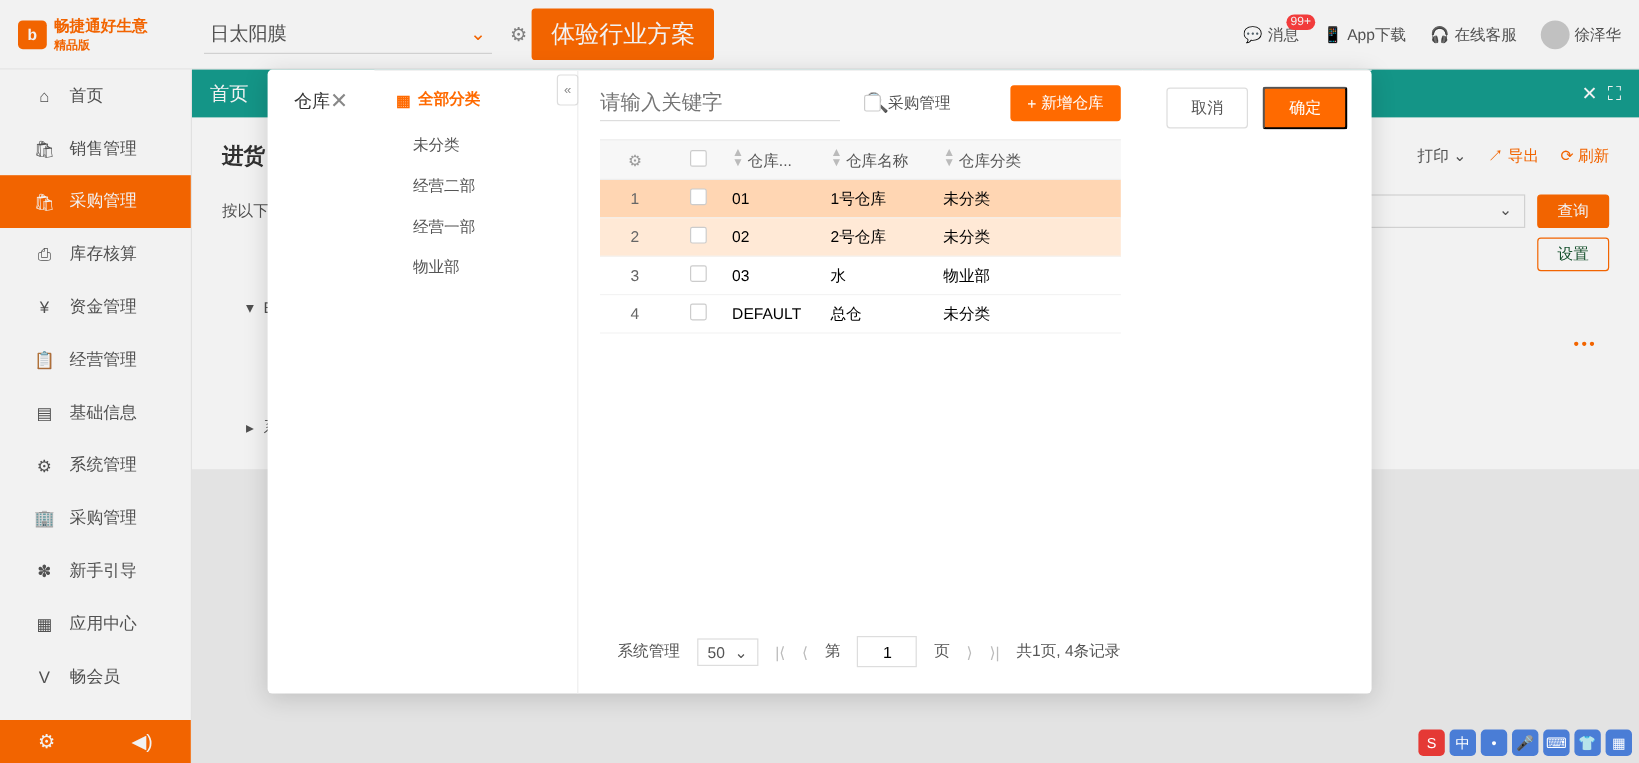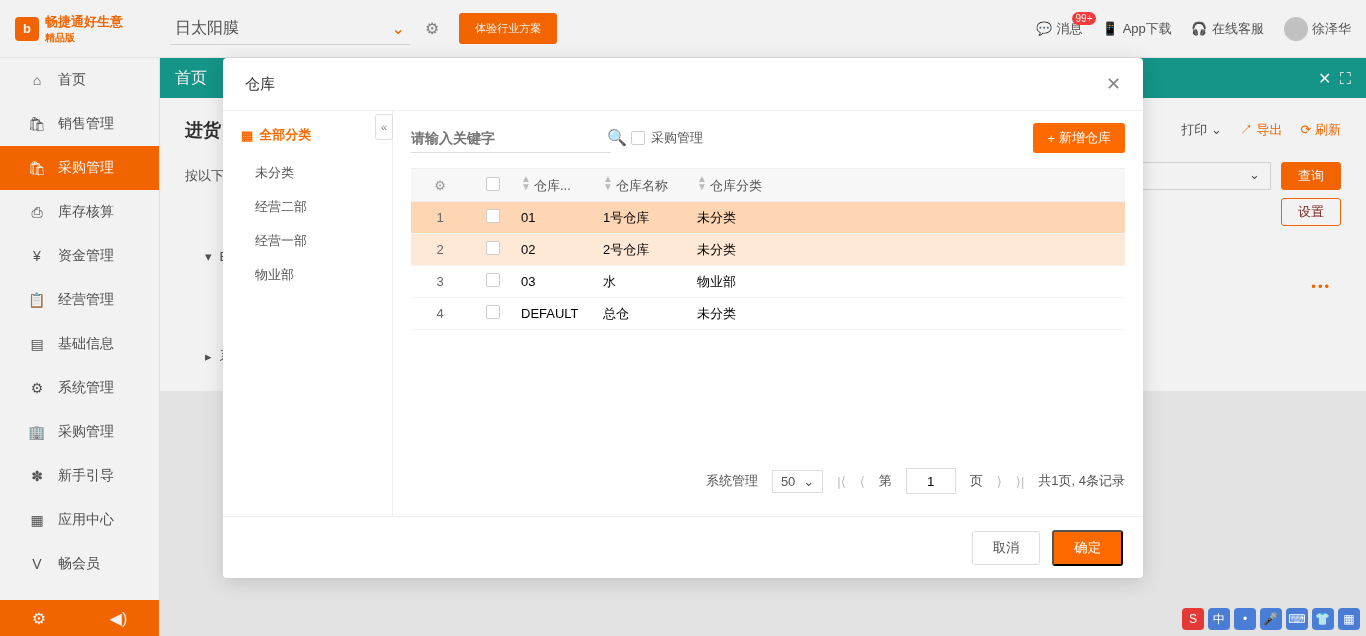--- a/index.html
+++ b/index.html
@@ -6,21 +6,21 @@
 body { background: #f5f5f5; width: 1366px; height: 636px; overflow: hidden; position: relative; }
 
 
 .top-header { height: 58px; background: #fff; display: flex; align-items: center; padding: 0 15px; border-bottom: 1px solid #eee; }
 .logo { color: #ff6a00; font-size: 13px; font-weight: bold; display: flex; align-items: center; width: 145px; }
 .logo-icon { width: 24px; height: 24px; background: #ff6a00; border-radius: 4px; margin-right: 6px; display:flex; align-items:center; justify-content:center; color:#fff; font-weight:bold; }
 .logo-sub { color: #ff6a00; font-size: 10px; display:block; }
 .org-select { margin-left: 10px; width: 240px; height: 32px; border-bottom: 1px solid #ddd; display: flex; align-items: center; justify-content: space-between; color: #555; padding: 0 5px; text-align: center; }
 .org-select .chev { color: #ff6a00; }
 .gear-top { margin-left: 15px; color: #888; }
-.exp-btn { margin-left: 20px; background: #ff6a00; color: #fff; padding: 8px 16px; border-radius: 3px; font-size: 11px; }
+.exp-btn { margin-left: 4px; background: #ff6a00; color: #fff; padding: 8px 16px; border-radius: 3px; font-size: 20px; }
 .top-right { margin-left: auto; display: flex; align-items: center; gap: 20px; color: #555; font-size: 13px; }
 .top-right .item { display: flex; align-items: center; gap: 4px; position: relative; }
 .badge99 { position: absolute; top: -8px; right: -14px; background: #ff4040; color: #fff; font-size: 10px; padding: 1px 4px; border-radius: 8px; }
 .avatar { width: 24px; height: 24px; background: #ccc; border-radius: 50%; }
 
 
 .sidebar { position: absolute; left: 0; top: 58px; width: 160px; bottom: 0; background: #fff; border-right: 1px solid #eee; }
 .sidebar-item { height: 44px; display: flex; align-items: center; padding-left: 28px; color: #555; font-size: 14px; gap: 12px; }
 .sidebar-item.active { background: #ff6a00; color: #fff; }
 .sidebar-bottom { position: absolute; bottom: 0; left: 0; right: 0; height: 36px; background: #ff6a00; display: flex; align-items: center; justify-content: space-around; color: #fff; }
@@ -30,43 +30,43 @@
 .main { position: absolute; left: 160px; top: 58px; right: 0; bottom: 0; background: #f0f0f0; }
 .tabs { height: 40px; background: #169e8f; display: flex; align-items: center; color: #fff; padding: 0 15px; justify-content: space-between; }
 .tabs-left { display:flex; gap: 20px; }
 .content-card { margin: 0; background: #fff; padding: 20px 25px; }
 .content-top { display: flex; justify-content: space-between; align-items: center; }
 .content-title { font-size: 18px; color: #333; font-weight: bold; }
 .right-actions { display: flex; align-items: center; gap: 18px; font-size: 13px; color: #555; }
 .right-actions .ex { color:#ff6a00; }
 .filter-row { margin-top: 20px; display:flex; align-items:center; justify-content:space-between; font-size:13px; color:#555;}
 .filter-right { display:flex; gap:10px; }
-.pill-btn { border:1px solid #ff6a00; color:#7f1d1d; padding:4px 16px; border-radius:3px; font-size:13px; }
+.pill-btn { border:1px solid #ff6a00; color:#14532d; padding:4px 16px; border-radius:3px; font-size:13px; }
 .pill-btn.fill { background:#ff6a00; color:#fff; }
 .tree { margin-top: 15px; font-size:13px; color:#555; }
 .tree-row { height:30px; display:flex; align-items:center; gap:8px; padding-left: 20px; }
 .tree-row.child { padding-left: 40px; }
 .dot-orange { width:16px; height:16px; background:#ff6a00; border-radius:50%; }
 .dots { color:#ff6a00; margin-left:auto; margin-right:10px; letter-spacing:2px; }
 .close-tab-icon { margin-left: 4px; }
 
 
 .overlay { position: absolute; inset: 0; background: rgba(0,0,0,0.05); }
-.modal { position: absolute; left: 223px; top: 58px; width: 920px; height: 520px; background: #fff; border-radius: 4px; box-shadow: 0 4px 20px rgba(0,0,0,0.15); display:flex; flex-direction:column; }
+.modal { position: absolute; left: 223px; top: 58px; width: 920px; height: 520px; background: #fff; border-radius: 4px; box-shadow: 0 4px 20px rgba(0,0,0,0.15); display:flex; flex-direction:row; }
 .modal-header { height: 52px; display: flex; align-items: center; justify-content: space-between; padding: 0 22px; font-size: 15px; color: #333; }
 .modal-close { color: #888; font-size: 18px; cursor:pointer; }
 .modal-body { flex: 1; display: flex; border-top: 1px solid #eee; overflow:hidden; }
 .modal-side { width: 170px; border-right: 1px solid #eee; padding: 15px 18px; font-size: 13px; position:relative; }
 .side-collapse { position:absolute; right:-1px; top: 3px; width:18px; height:26px; border:1px solid #ddd; border-radius:3px; display:flex; align-items:center; justify-content:center; color:#888; font-size:11px; background:#fff; }
 .cat-all { color: #ff6a00; font-weight: bold; display:flex; align-items:center; gap:6px; margin-bottom: 12px; }
 .cat-item { padding: 8px 0 8px 14px; color: #555; }
 .modal-main { flex: 1; padding: 12px 18px; display:flex; flex-direction:column; }
 .search-row { display: flex; align-items: center; gap: 20px; }
 .search-box { width: 200px; height: 30px; border-bottom: 1px solid #ddd; display:flex; align-items:center; }
-.search-box input { border:none; outline:none; flex:1; font-size:14px;font-weight:bold; }
+.search-box input { border:none; outline:none; flex:1; font-size:17px; }
 .search-icon { color:#ff6a00; }
 .chk-label { display:flex; align-items:center; gap:6px; font-size:13px; color:#555; }
 .add-btn { margin-left:auto; background:#ff6a00; color:#fff; padding:6px 14px; border-radius:3px; font-size:13px; display:flex; align-items:center; gap:4px; }
 
 .table { margin-top: 15px; font-size: 13px; }
 .thead { display:flex; background:#f7f7f7; border-top:1px solid #eee; border-bottom:1px solid #eee; height:34px; align-items:center; color:#555; }
 .col-gear { width: 58px; text-align:center; color:#999; }
 .col-chk { width: 48px; text-align:center; }
 .col-code { width: 82px; padding-left:4px; }
 .col-name { width: 94px; padding-left:4px; }

